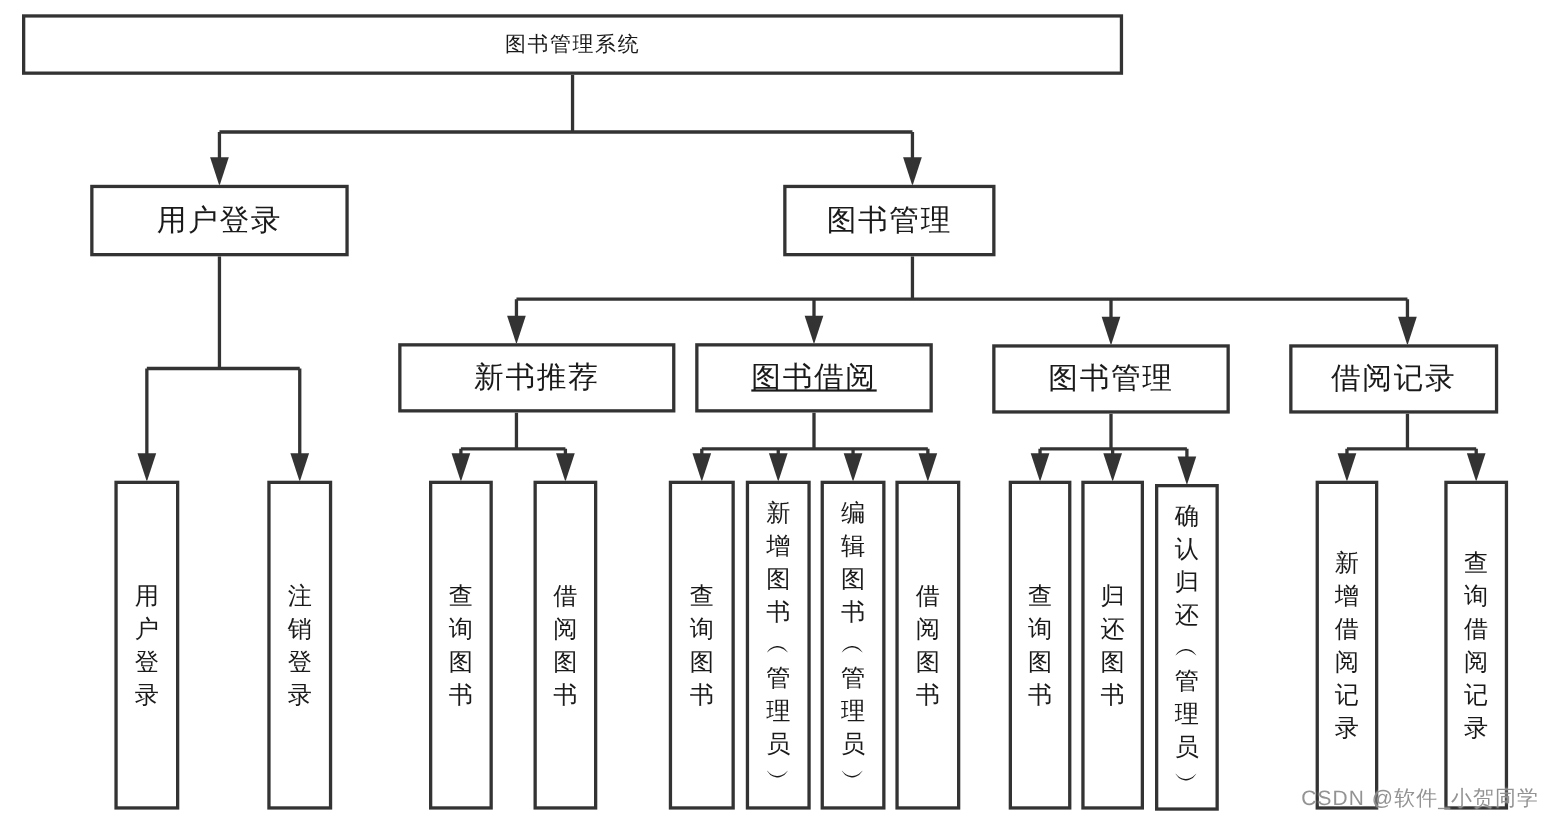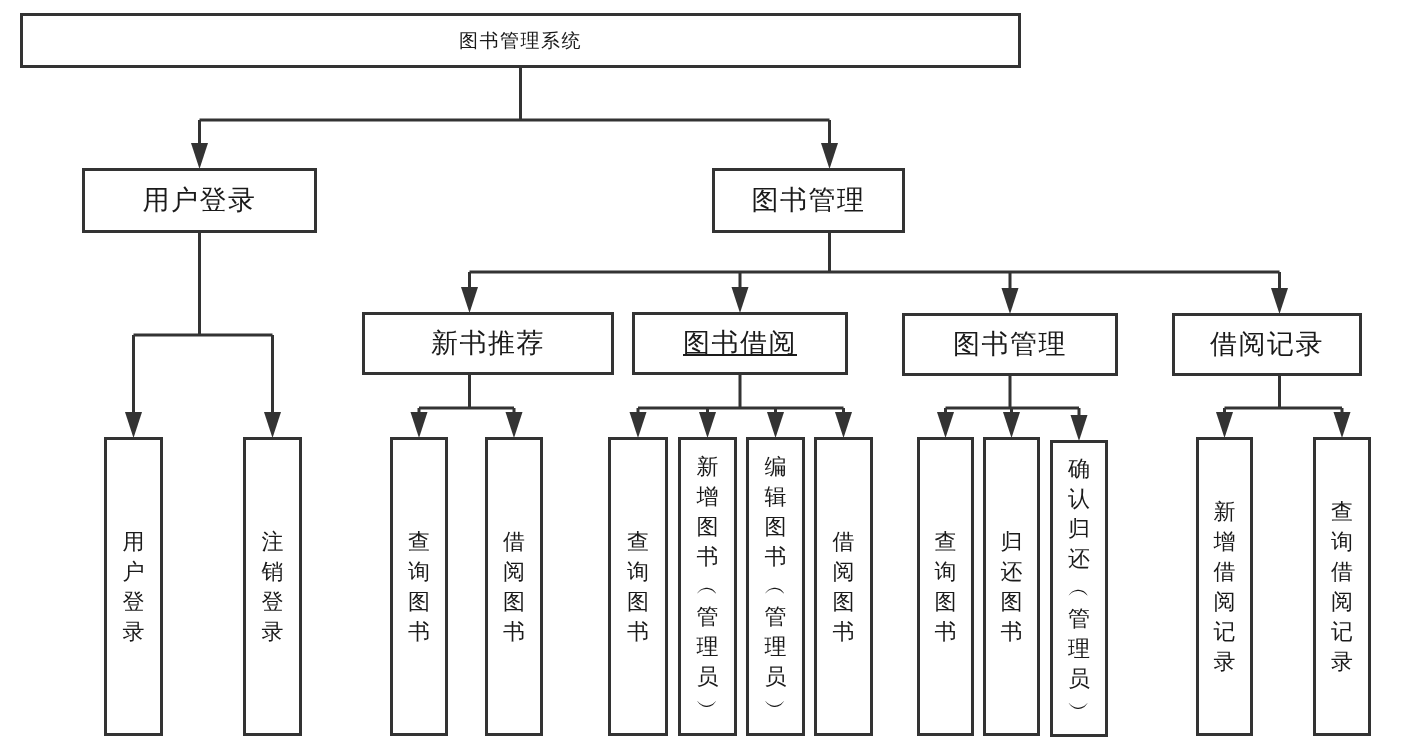--- a/index.html
+++ b/index.html
@@ -226,13 +226,14 @@
         <div class="vlabel">
           <span>查</span>
           <span>询</span>
           <span>借</span>
           <span>阅</span>
           <span>记</span>
           <span>录</span>
         </div>
       </div>
     </div>
+  <div class="watermark">CSDN @软件_小贺同学</div>
 </div>
 
 </body></html>

